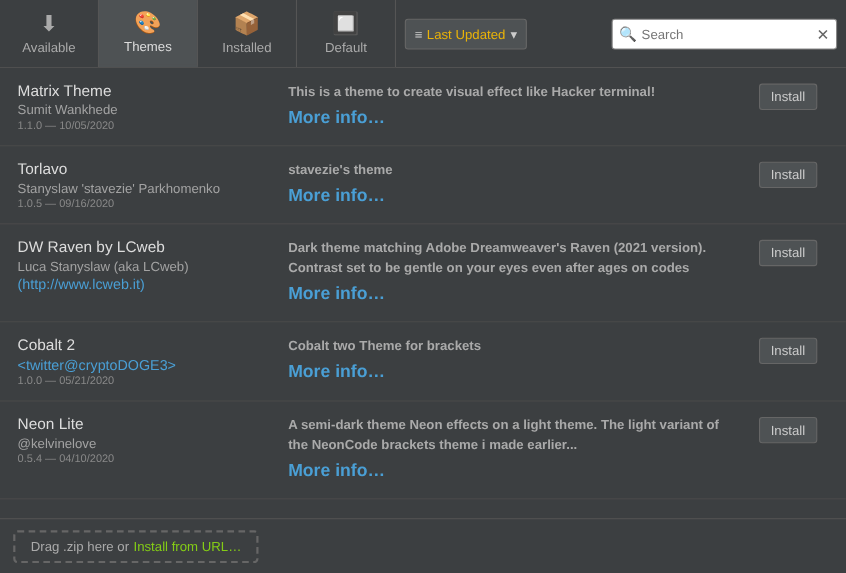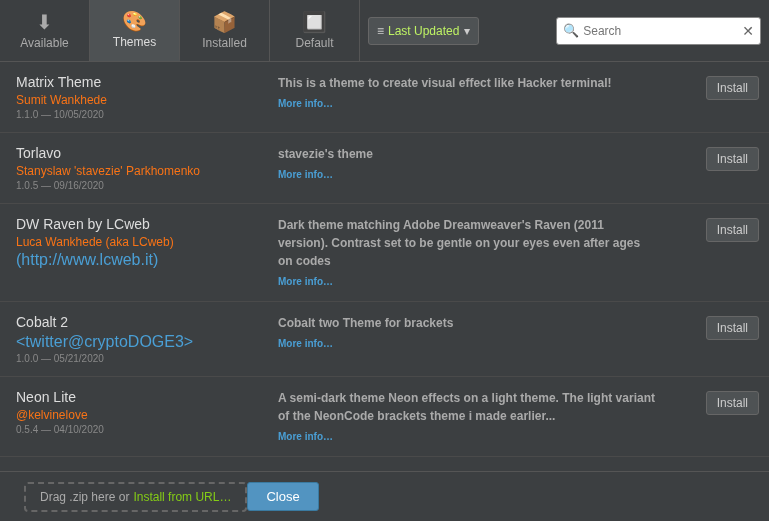--- a/index.html
+++ b/index.html
@@ -56,21 +56,21 @@
       border-radius: 3px;
       color: #ccc;
       padding: 4px 8px;
       cursor: pointer;
       font-size: 12px;
       height: 28px;
     }
     .sort-btn select {
       background: transparent;
       border: none;
-      color: #bef264;
+      color: #eab308;
       font-size: 12px;
       outline: none;
       cursor: pointer;
       appearance: none;
     }
     .search-box {
       display: flex;
       align-items: center;
       background: #fff;
       border: 1px solid #888;
@@ -107,62 +107,62 @@
       position: relative;
     }
     .content::-webkit-scrollbar { width: 8px; }
     .content::-webkit-scrollbar-track { background: #3c3f41; }
     .content::-webkit-scrollbar-thumb { background: #666; border-radius: 4px; }
 
     
     .theme-item {
       display: flex;
       align-items: flex-start;
-      padding: 12px 10px 12px 16px;
+      padding: 12px 26px 12px 16px;
       border-bottom: 1px solid #4a4a4a;
-      gap: 32px;
+      gap: 16px;
     }
     .theme-meta {
       width: 230px;
       flex-shrink: 0;
     }
     .theme-name {
       font-size: 14px;
       color: #ddd;
       font-weight: 500;
       margin-bottom: 3px;
     }
     .theme-author {
-      color: #f97316;
+      color: #a3a3a3;
       font-size: 12px;
       cursor: pointer;
       margin-bottom: 2px;
     }
     .theme-author-sub {
       color: #4a9fd5;
-      font-size: 16px;
+      font-size: 13px;
       cursor: pointer;
       margin-bottom: 2px;
     }
     .theme-version {
       color: #888;
       font-size: 10px;
       margin-top: 2px;
     }
     .theme-desc {
       flex: 1;
       color: #aaa;
       font-size: 12px;
       line-height: 1.5;
       font-weight: bold;
     }
     .more-info {
       color: #4a9fd5;
       cursor: pointer;
-      font-size: 10px;
+      font-size: 16px;
       display: block;
       margin-top: 4px;
     }
     .install-btn-wrap {
       width: 70px;
       flex-shrink: 0;
       display: flex;
       align-items: flex-start;
       justify-content: flex-end;
       padding-top: 2px;
@@ -175,21 +175,22 @@
       font-size: 12px;
       padding: 4px 10px;
       cursor: pointer;
       white-space: nowrap;
     }
 
     
     .footer {
       display: flex;
       align-items: center;
-      padding: 8px 24px;
+      justify-content: space-between;
+      padding: 8px 12px;
       background: #3c3f41;
       border-top: 1px solid #555;
       flex-shrink: 0;
       height: 50px;
     }
     .drop-zone {
       border: 2px dashed #666;
       border-radius: 4px;
       padding: 6px 14px;
       color: #aaa;
@@ -291,25 +292,25 @@
       <a class="more-info">More info…</a>
     </div>
     <div class="install-btn-wrap">
       <button class="install-btn">Install</button>
     </div>
   </div>
 
   <div class="theme-item">
     <div class="theme-meta">
       <div class="theme-name">DW Raven by LCweb</div>
-      <div class="theme-author">Luca Wankhede (aka LCweb)</div>
+      <div class="theme-author">Luca Stanyslaw (aka LCweb)</div>
       <div class="theme-author-sub">(http://www.lcweb.it)</div>
     </div>
     <div class="theme-desc">
-      <span>Dark theme matching Adobe Dreamweaver's Raven (2011 version). Contrast set to be gentle on your eyes even after ages on codes</span>
+      <span>Dark theme matching Adobe Dreamweaver's Raven (2021 version). Contrast set to be gentle on your eyes even after ages on codes</span>
       <a class="more-info">More info…</a>
     </div>
     <div class="install-btn-wrap">
       <button class="install-btn">Install</button>
     </div>
   </div>
 
   <div class="theme-item">
     <div class="theme-meta">
       <div class="theme-name">Cobalt 2</div>
@@ -340,14 +341,13 @@
     </div>
   </div>
 
 </div>
 
 <div class="footer">
   <div class="drop-zone">
     <span>Drag .zip here or</span>
     <span class="install-url-link">Install from URL…</span>
   </div>
-  <button class="close-btn">Close</button>
 </div>
 
 </body></html>

